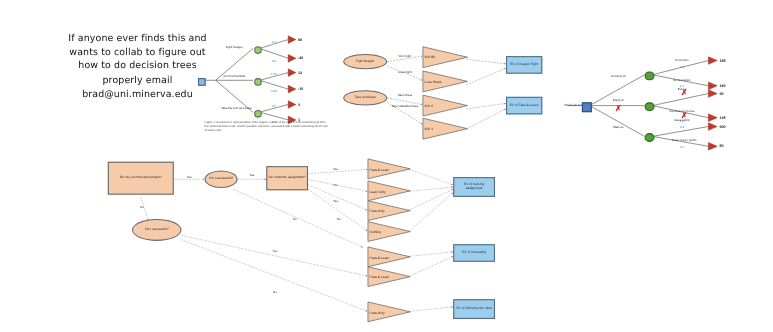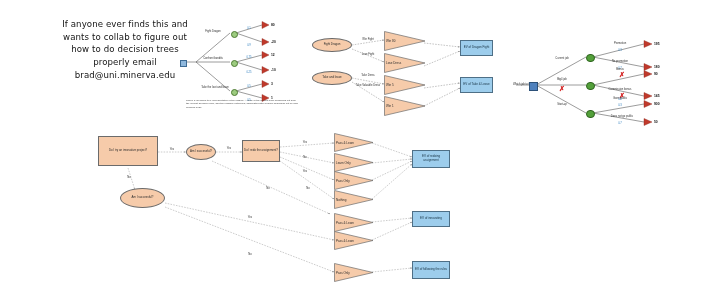--- a/index.html
+++ b/index.html
@@ -3,21 +3,21 @@
 <meta charset="utf-8">
 <style>
   html,body{margin:0;padding:0;}
   body{
     width:703px;height:302px;
     background:#ffffff;
     font-family:"Liberation Sans", sans-serif;
     overflow:hidden;
     position:relative;
   }
-  .canvas{position:absolute;inset:0;}
+  .canvas{position:absolute;inset:0;margin-top:11px;}
   svg.layer{position:absolute;left:0;top:0;width:703px;height:302px;overflow:visible;}
 
   
   #note{
     position:absolute;left:55px;top:18px;width:140px;
     text-align:center;
     font-family:"DejaVu Sans", sans-serif;
     font-size:8.6px;line-height:1.48;
     color:#141414;
     letter-spacing:.1px;

